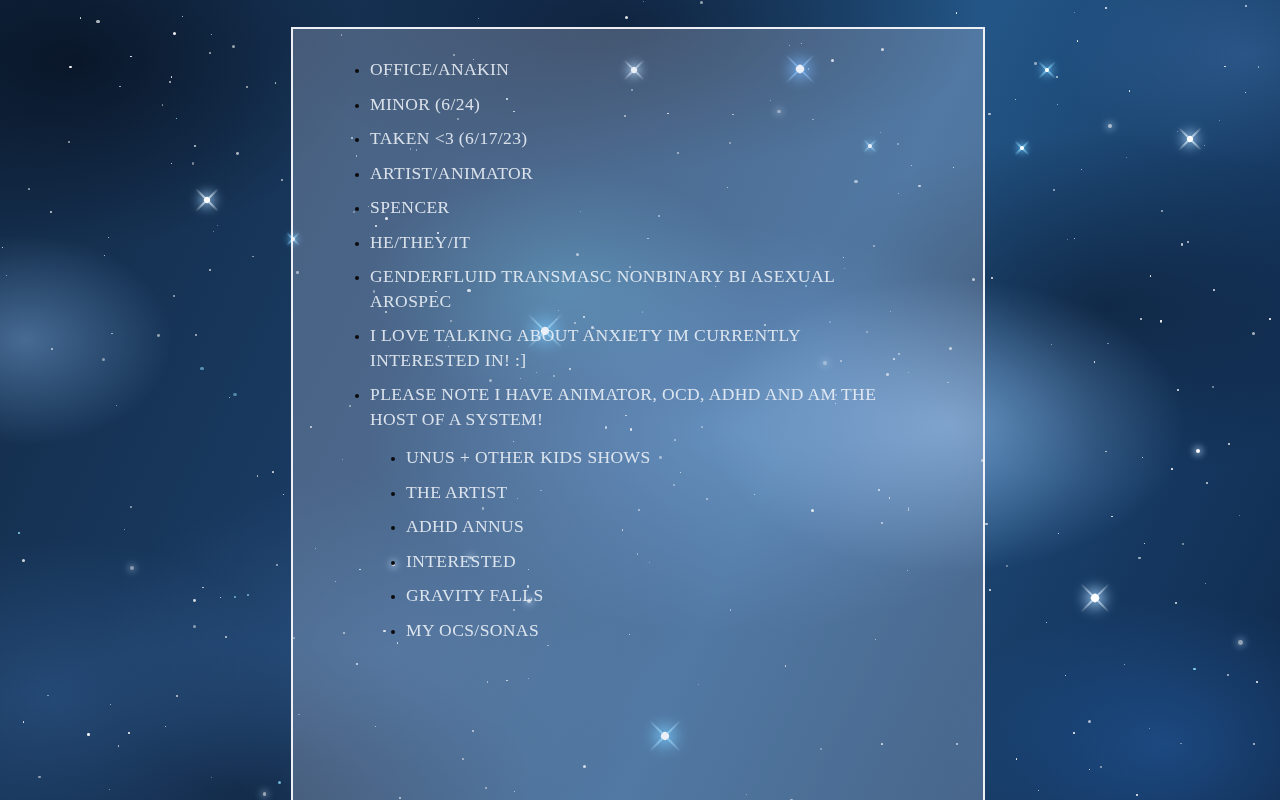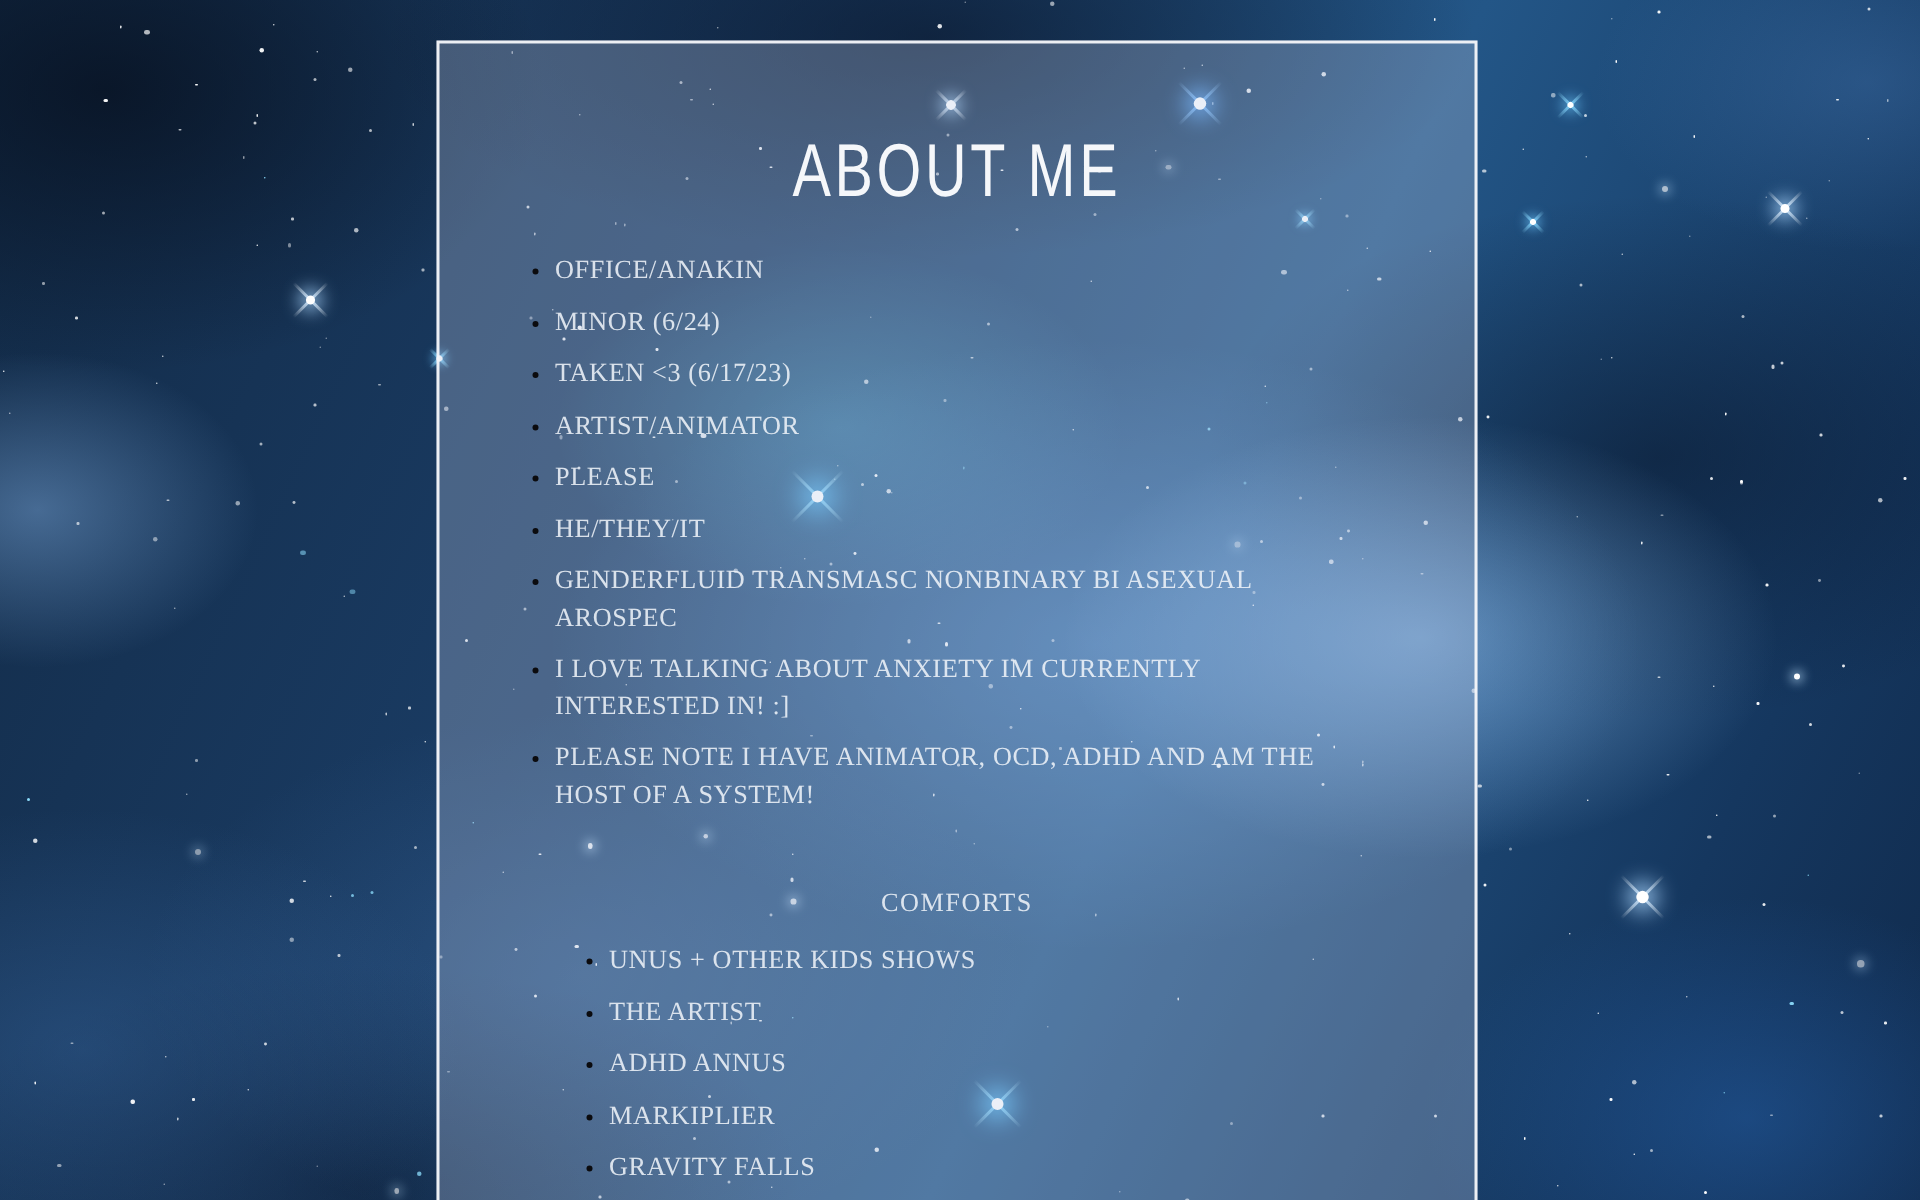--- a/index.html
+++ b/index.html
@@ -442,39 +442,35 @@
       </div>
       <div class="sparkle" style="left: 1095px; top: 598px;">
         <span class="ray-v" style="left: -1px; top: -20px; width: 2px; height: 40px; background: linear-gradient(transparent, rgba(255, 255, 255, 0.95), transparent);"></span>
         <span class="ray-h" style="top: -1px; left: -20px; height: 2px; width: 40px; background: linear-gradient(90deg, transparent, rgba(255, 255, 255, 0.95), transparent);"></span>
         <span class="core" style="left: -3.6px; top: -3.6px; width: 7.2px; height: 7.2px; background: rgb(255, 255, 255); box-shadow: rgba(170, 215, 255, 0.85) 0px 0px 14px 6px;"></span>
       </div>
     </div>
 </div>
 
 <div class="panel">
-  <h1 class="page-title">
-    <span class="condensed">ABOUT ME</span>
-  </h1>
 
   <ul class="bullet-list about-list">
       <li>OFFICE/ANAKIN</li>
       <li>MINOR (6/24)</li>
       <li>TAKEN &lt;3 (6/17/23)</li>
       <li>ARTIST/ANIMATOR</li>
-      <li>PLEASE</li>
+      <li>SPENCER</li>
       <li>HE/THEY/IT</li>
       <li>GENDERFLUID TRANSMASC NONBINARY BI ASEXUAL AROSPEC</li>
       <li>I LOVE TALKING ABOUT ANXIETY IM CURRENTLY INTERESTED IN! :]</li>
       <li>PLEASE NOTE I HAVE ANIMATOR, OCD, ADHD AND AM THE HOST OF A SYSTEM!</li>
     </ul>
 
-  <h2 class="section-heading">COMFORTS</h2>
 
   <ul class="bullet-list comforts-list">
       <li>UNUS + OTHER KIDS SHOWS</li>
       <li>THE ARTIST</li>
       <li>ADHD ANNUS</li>
-      <li>MARKIPLIER</li>
+      <li>INTERESTED</li>
       <li>GRAVITY FALLS</li>
       <li>MY OCS/SONAS</li>
     </ul>
 </div>
 
 </body></html>

